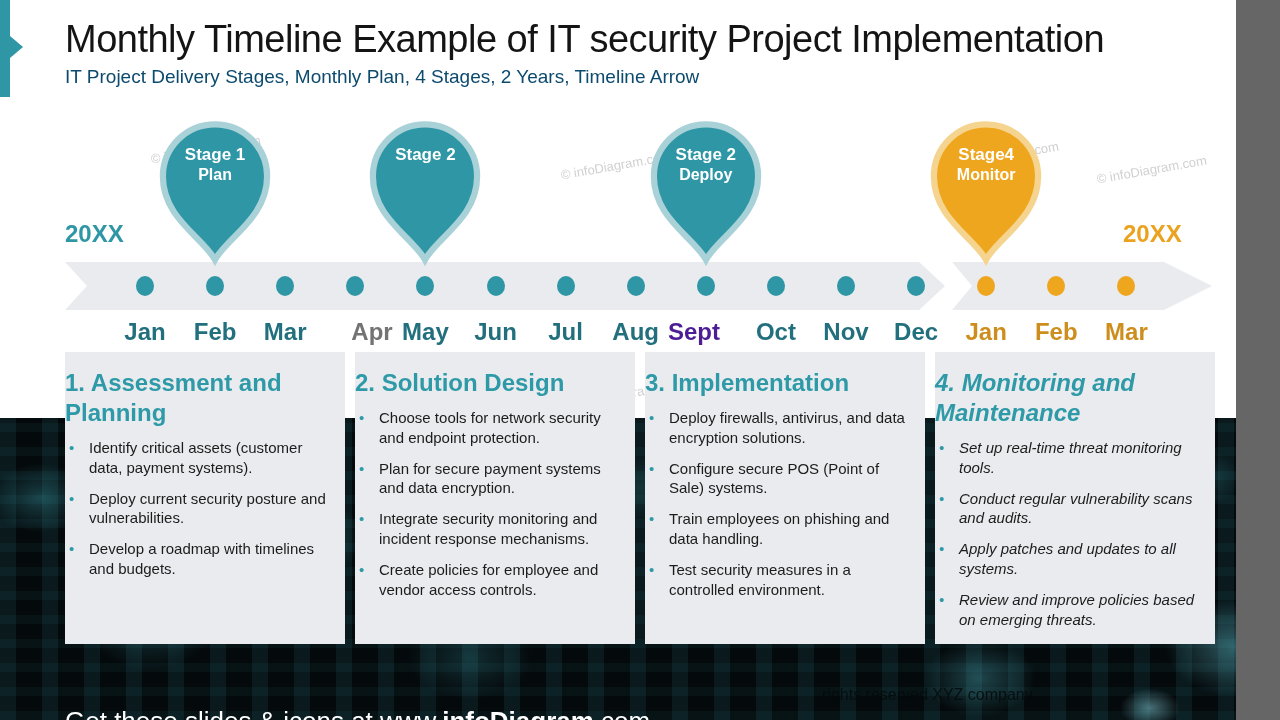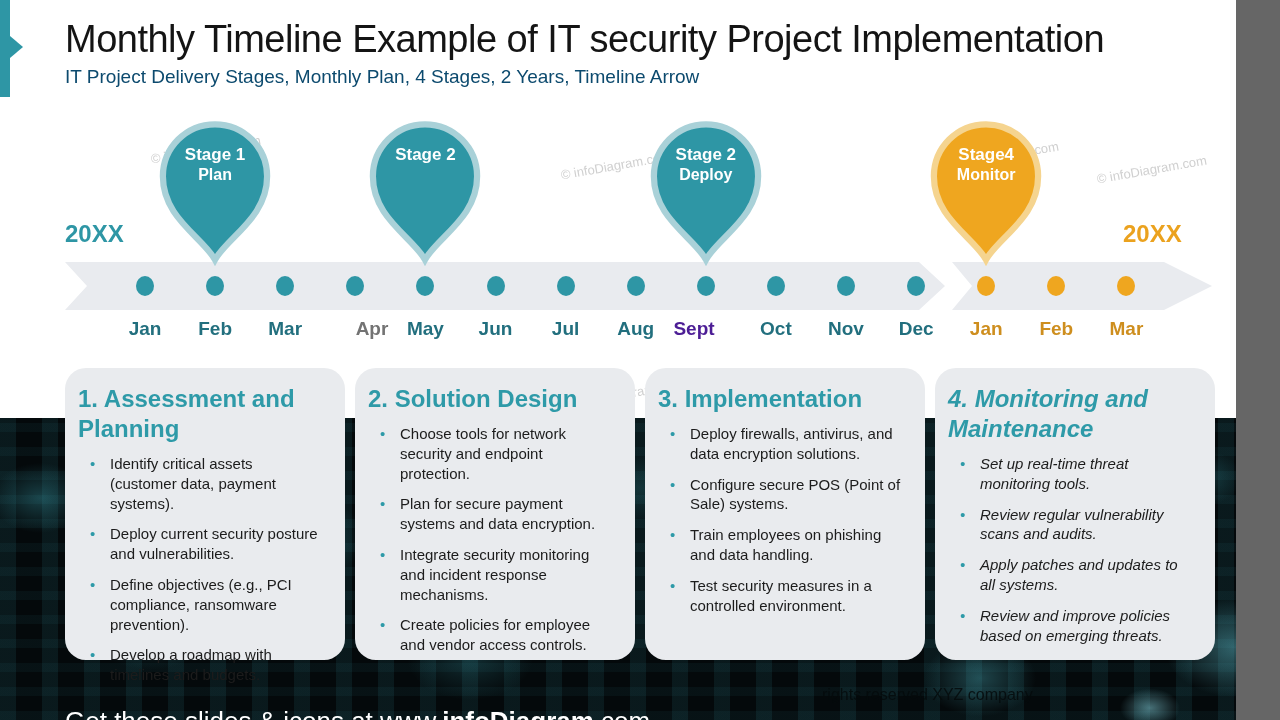--- a/index.html
+++ b/index.html
@@ -23,21 +23,21 @@
   .year.left{left:65px;color:#2E96A5;}
   .year.right{left:1123px;color:#EBA21E;}
 
   .band{position:absolute;top:262px;height:48px;background:#E9EBEF;z-index:2;}
   .band.one{left:65px;width:880px;
     clip-path:polygon(0 0,calc(100% - 26px) 0,100% 50%,calc(100% - 26px) 100%,0 100%,22px 50%);}
   .band.two{left:952px;width:260px;
     clip-path:polygon(0 0,calc(100% - 48px) 0,100% 50%,calc(100% - 48px) 100%,0 100%,20px 50%);}
 
   .dot{position:absolute;top:276px;width:18px;height:20px;border-radius:50%;z-index:3;}
-  .month{position:absolute;top:318px;width:70px;text-align:center;font-size:19px;font-weight:600;z-index:2;}
+  .month{position:absolute;top:318px;width:70px;text-align:center;font-size:24px;font-weight:600;z-index:2;}
 
   .pin{position:absolute;top:118px;width:128px;height:148px;z-index:4;}
   .pin svg{display:block;}
   .pin .pin-text{position:absolute;left:0;top:26px;width:128px;text-align:center;color:#fff;line-height:1.25;}
   .pin .stage-label{font-size:17px;font-weight:600;}
   .pin .stage-name{font-size:16px;font-weight:700;}
 
   
   .dark-bg{position:absolute;left:0;top:418px;width:1280px;height:302px;z-index:0;
     background:
@@ -50,24 +50,24 @@
       radial-gradient(80px 55px at 980px 260px,rgba(90,205,220,.30),transparent 70%),
       radial-gradient(90px 60px at 1110px 130px,rgba(90,205,220,.30),transparent 70%),
       radial-gradient(100px 70px at 1235px 230px,rgba(110,215,230,.38),transparent 70%),
       radial-gradient(60px 40px at 1200px 60px,rgba(70,190,205,.24),transparent 70%),
       radial-gradient(40px 26px at 1150px 290px,rgba(150,235,248,.45),transparent 75%),
       repeating-linear-gradient(90deg,rgba(60,170,185,.10) 0 16px,rgba(0,0,0,0) 16px 42px),
       repeating-linear-gradient(0deg,rgba(60,170,185,.06) 0 9px,rgba(0,0,0,0) 9px 24px),
       #04090b;}
 
   
-  .box{position:absolute;top:368px;width:280px;height:292px;background:#E9EBEE;z-index:5;
-       padding:14px 16px 0 13px;box-sizing:border-box;border-radius:21px;}
+  .box{position:absolute;top:352px;width:280px;height:292px;background:#E9EBEE;z-index:5;
+       padding:14px 16px 0 0;box-sizing:border-box;}
   .box h3{margin:2px 0 10px 0;font-size:24px;line-height:1.25;font-weight:700;color:#2E9AA8;}
-  .box ul{margin:8px;padding:0;list-style:none;}
+  .box ul{margin:0;padding:0;list-style:none;}
   .box li{position:relative;padding-left:24px;margin-bottom:11px;font-size:15px;line-height:1.32;color:#1c1c1c;}
   .box li::before{content:"•";position:absolute;left:4px;top:0;color:#2E9AA8;font-size:15px;}
 
   
   .footer{position:absolute;left:65px;top:682px;font-size:26px;color:#fff;z-index:6;white-space:nowrap;margin-top:24px;}
   .footer .brand{font-weight:bold;}
   .rights{position:absolute;left:822px;top:686px;font-size:16px;color:rgba(5,10,12,.85);z-index:6;white-space:nowrap;}
 </style>
 </head>
 <body>
@@ -164,21 +164,20 @@
           <div class="stage-name">Monitor</div>
         </div>
       </div>
     </div>
   <div id="boxes">
       <div class="box" style="left: 65px;">
         <h3>1. Assessment and Planning</h3>
         <ul>
           <li>Identify critical assets (customer data, payment systems).</li>
           <li>Deploy current security posture and vulnerabilities.</li>
-          <li>Define objectives (e.g., PCI compliance, ransomware prevention).</li>
           <li>Develop a roadmap with timelines and budgets.</li>
         </ul>
       </div>
       <div class="box" style="left: 355px;">
         <h3>2. Solution Design</h3>
         <ul>
           <li>Choose tools for network security and endpoint protection.</li>
           <li>Plan for secure payment systems and data encryption.</li>
           <li>Integrate security monitoring and incident response mechanisms.</li>
           <li>Create policies for employee and vendor access controls.</li>
@@ -190,21 +189,21 @@
           <li>Deploy firewalls, antivirus, and data encryption solutions.</li>
           <li>Configure secure POS (Point of Sale) systems.</li>
           <li>Train employees on phishing and data handling.</li>
           <li>Test security measures in a controlled environment.</li>
         </ul>
       </div>
       <div class="box" style="left: 935px; font-style: italic;">
         <h3>4. Monitoring and Maintenance</h3>
         <ul>
           <li>Set up real-time threat monitoring tools.</li>
-          <li>Review regular vulnerability scans and audits.</li>
+          <li>Conduct regular vulnerability scans and audits.</li>
           <li>Apply patches and updates to all systems.</li>
           <li>Review and improve policies based on emerging threats.</li>
         </ul>
       </div>
     </div>
 
   <div class="footer"><span>Get these slides &amp; icons at www.</span><span class="brand">infoDiagram</span><span>.com</span></div>
   <div class="rights">rights reserved XYZ company</div>
 </div>
 

